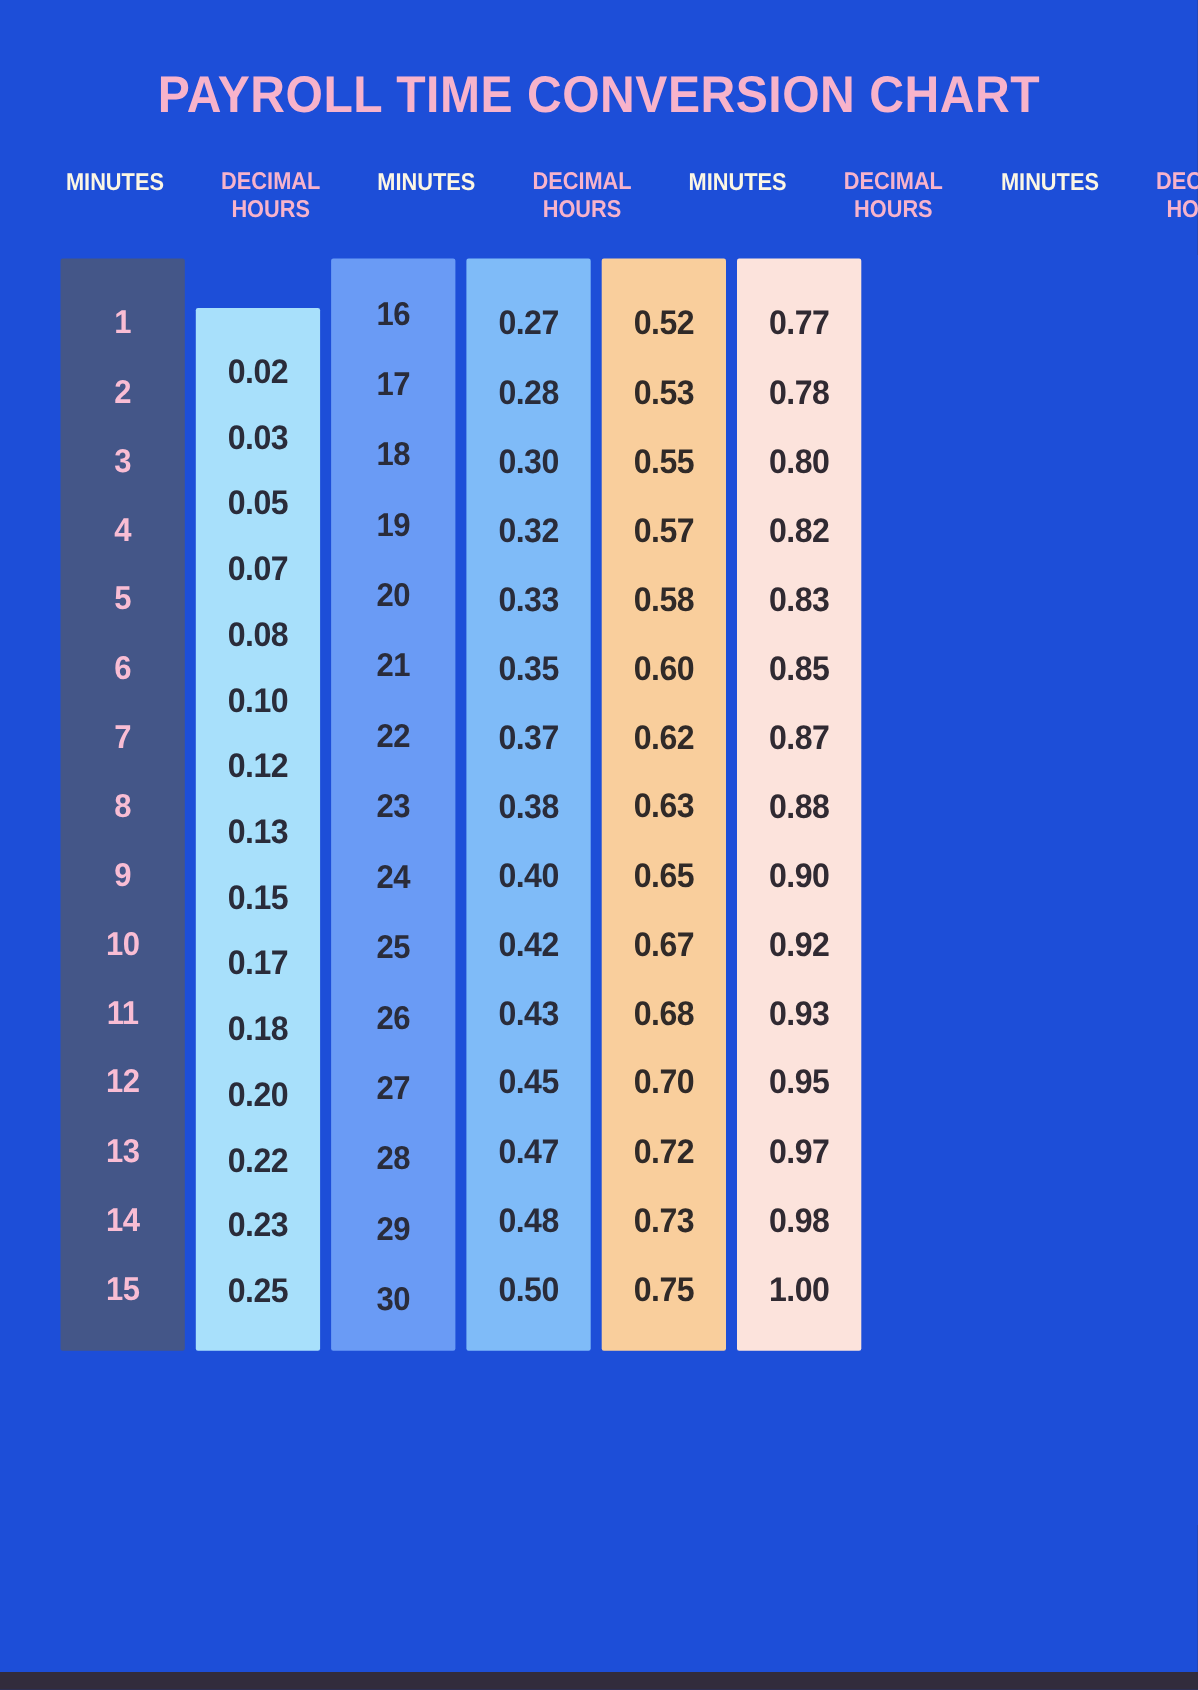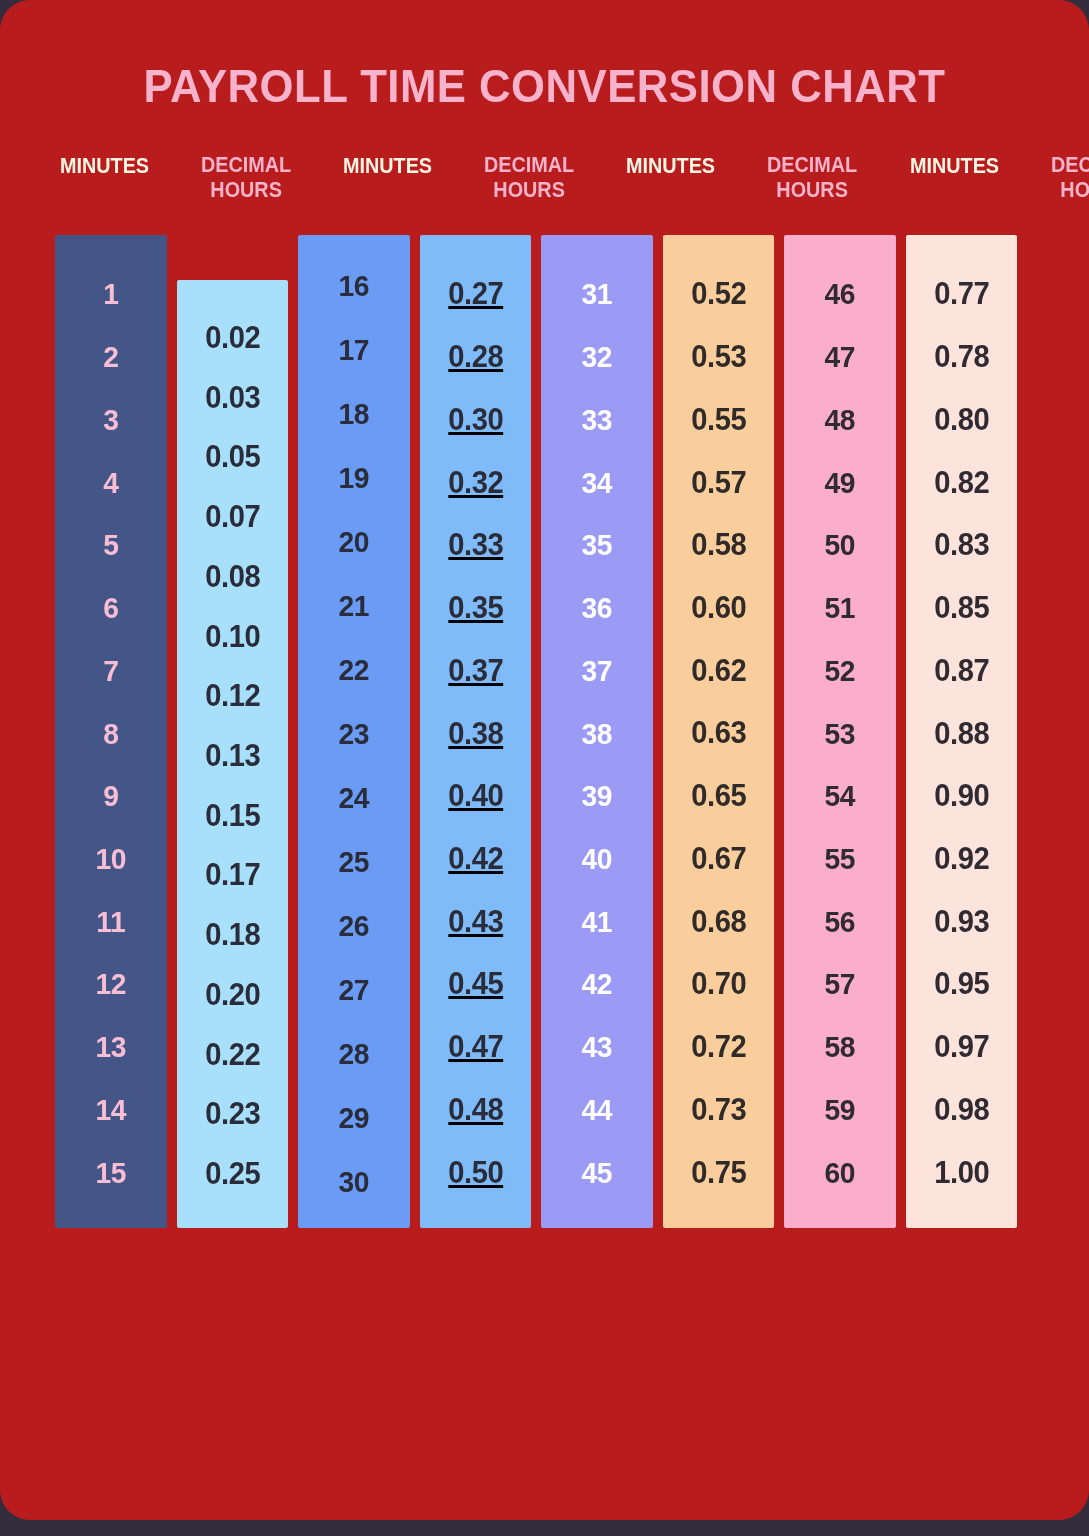--- a/index.html
+++ b/index.html
@@ -5,22 +5,21 @@
   * { margin:0; padding:0; box-sizing:border-box; }
   html, body {
     width:1089px; height:1536px;
     background:#322C3C;
     font-family:"Liberation Sans", sans-serif;
     overflow:hidden;
   }
   #chart-root {
     position:relative;
     width:1089px; height:1520px;
-    background:#b91c1c;
-    border-radius:30px;
+    background:#1d4ed8;
   }
 
   
   .title {
     position:absolute;
     top:58px; left:0; width:1089px;
     text-align:center;
     font-family:"Liberation Sans", sans-serif;
     font-weight:bold;
     font-size:47px;
@@ -87,21 +86,21 @@
   .col.minutes .cell { font-size:30px; }
   .col.decimal .cell { font-size:31px; }
 
   
   .c1 { background:#445688; }
   .c1 .cell { color:#F9BDD4; }
   .c2 { background:#A8E0FB;margin-top:45px; }
   .c2 .cell { color:#2A2C3A; }
   .c3 { background:#6A9BF5;gap:19px; }
   .c3 .cell { color:#2A2C3A; }
-  .c4 { background:#7FBBF8;text-decoration:underline; }
+  .c4 { background:#7FBBF8; }
   .c4 .cell { color:#2A2C3A; }
   .c5 { background:#9B9BF5; }
   .c5 .cell { color:#FFFFFF; }
   .c6 { background:#F9CE9C;justify-content:flex-end; }
   .c6 .cell { color:#302A28; }
   .c7 { background:#FBAECB; }
   .c7 .cell { color:#302A32; }
   .c8 { background:#FCE3DC; }
   .c8 .cell { color:#302A32; }
 </style>
@@ -185,71 +184,37 @@
         <div class="cell">0.37</div>
         <div class="cell">0.38</div>
         <div class="cell">0.40</div>
         <div class="cell">0.42</div>
         <div class="cell">0.43</div>
         <div class="cell">0.45</div>
         <div class="cell">0.47</div>
         <div class="cell">0.48</div>
         <div class="cell">0.50</div>
       </div>
-      <div class="col c5 minutes">
-        <div class="cell">31</div>
-        <div class="cell">32</div>
-        <div class="cell">33</div>
-        <div class="cell">34</div>
-        <div class="cell">35</div>
-        <div class="cell">36</div>
-        <div class="cell">37</div>
-        <div class="cell">38</div>
-        <div class="cell">39</div>
-        <div class="cell">40</div>
-        <div class="cell">41</div>
-        <div class="cell">42</div>
-        <div class="cell">43</div>
-        <div class="cell">44</div>
-        <div class="cell">45</div>
-      </div>
       <div class="col c6 decimal">
         <div class="cell">0.52</div>
         <div class="cell">0.53</div>
         <div class="cell">0.55</div>
         <div class="cell">0.57</div>
         <div class="cell">0.58</div>
         <div class="cell">0.60</div>
         <div class="cell">0.62</div>
         <div class="cell">0.63</div>
         <div class="cell">0.65</div>
         <div class="cell">0.67</div>
         <div class="cell">0.68</div>
         <div class="cell">0.70</div>
         <div class="cell">0.72</div>
         <div class="cell">0.73</div>
         <div class="cell">0.75</div>
       </div>
-      <div class="col c7 minutes">
-        <div class="cell">46</div>
-        <div class="cell">47</div>
-        <div class="cell">48</div>
-        <div class="cell">49</div>
-        <div class="cell">50</div>
-        <div class="cell">51</div>
-        <div class="cell">52</div>
-        <div class="cell">53</div>
-        <div class="cell">54</div>
-        <div class="cell">55</div>
-        <div class="cell">56</div>
-        <div class="cell">57</div>
-        <div class="cell">58</div>
-        <div class="cell">59</div>
-        <div class="cell">60</div>
-      </div>
       <div class="col c8 decimal">
         <div class="cell">0.77</div>
         <div class="cell">0.78</div>
         <div class="cell">0.80</div>
         <div class="cell">0.82</div>
         <div class="cell">0.83</div>
         <div class="cell">0.85</div>
         <div class="cell">0.87</div>
         <div class="cell">0.88</div>
         <div class="cell">0.90</div>

